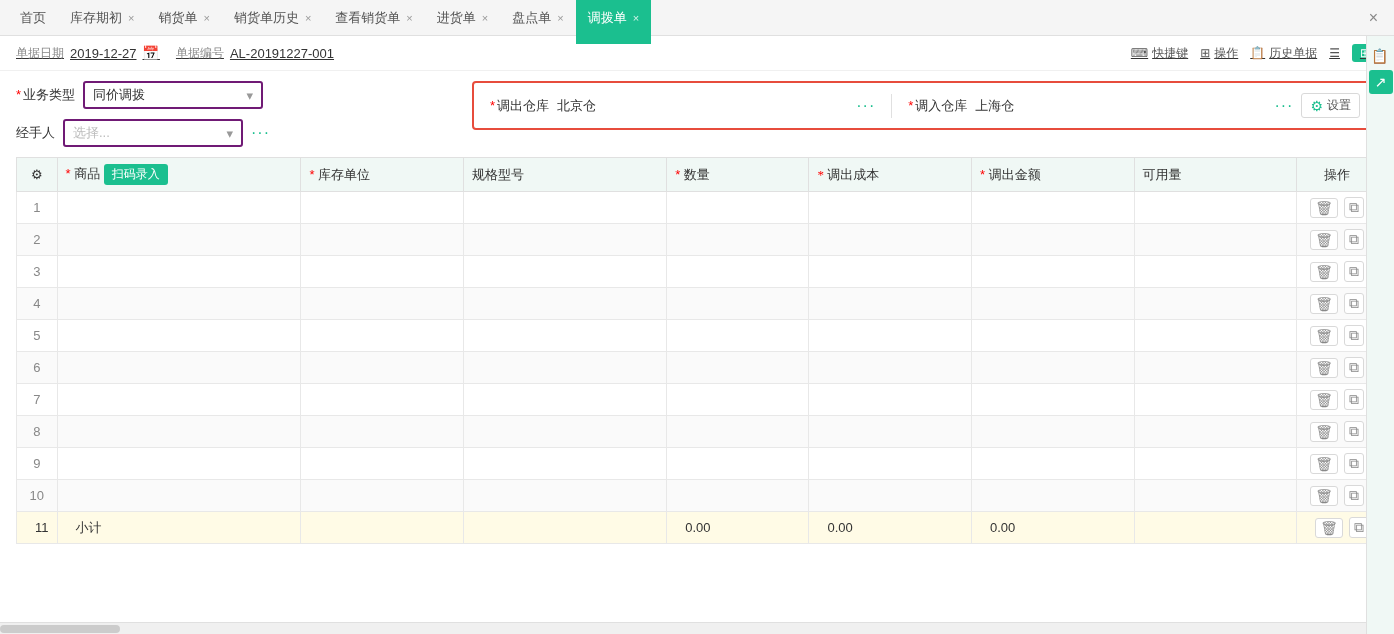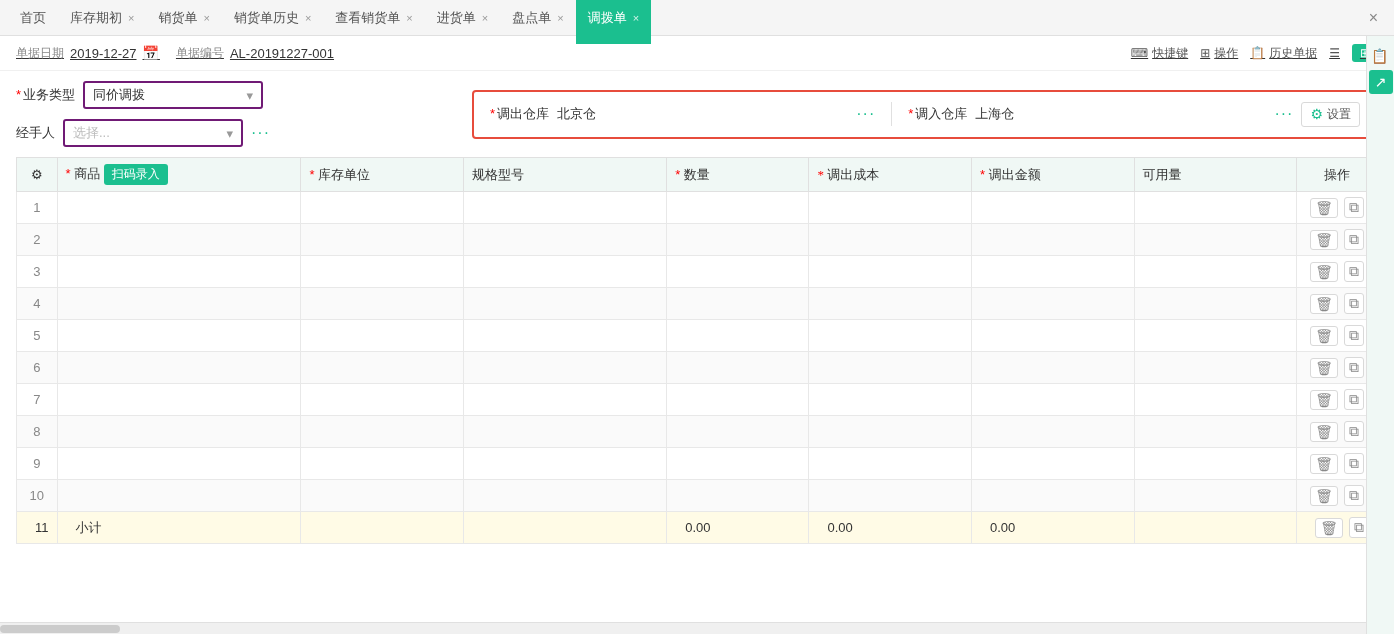--- a/index.html
+++ b/index.html
@@ -91,21 +91,21 @@
       background: #1bbf8f;
       color: #fff;
       padding: 2px 8px;
       border-radius: 3px;
     }
 
     
     .form-section {
       padding: 10px 16px;
       display: flex;
-      align-items: center;
+      align-items: flex-start;
       gap: 0;
     }
     .form-left {
       flex: 0 0 440px;
       display: flex;
       flex-direction: column;
       gap: 10px;
     }
     .form-field {
       display: flex;

